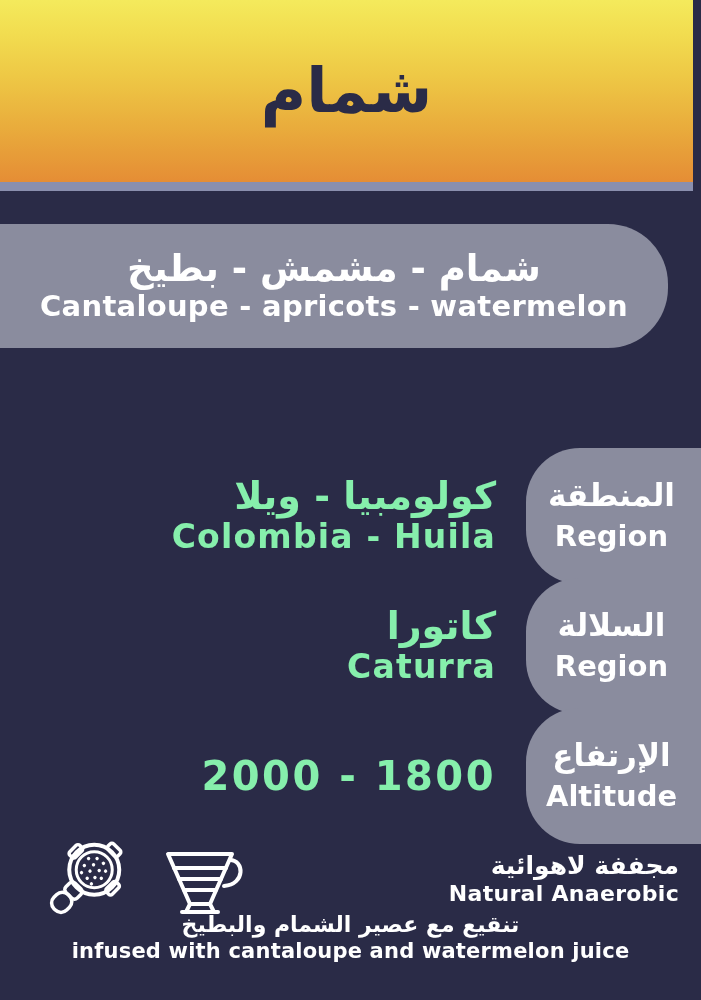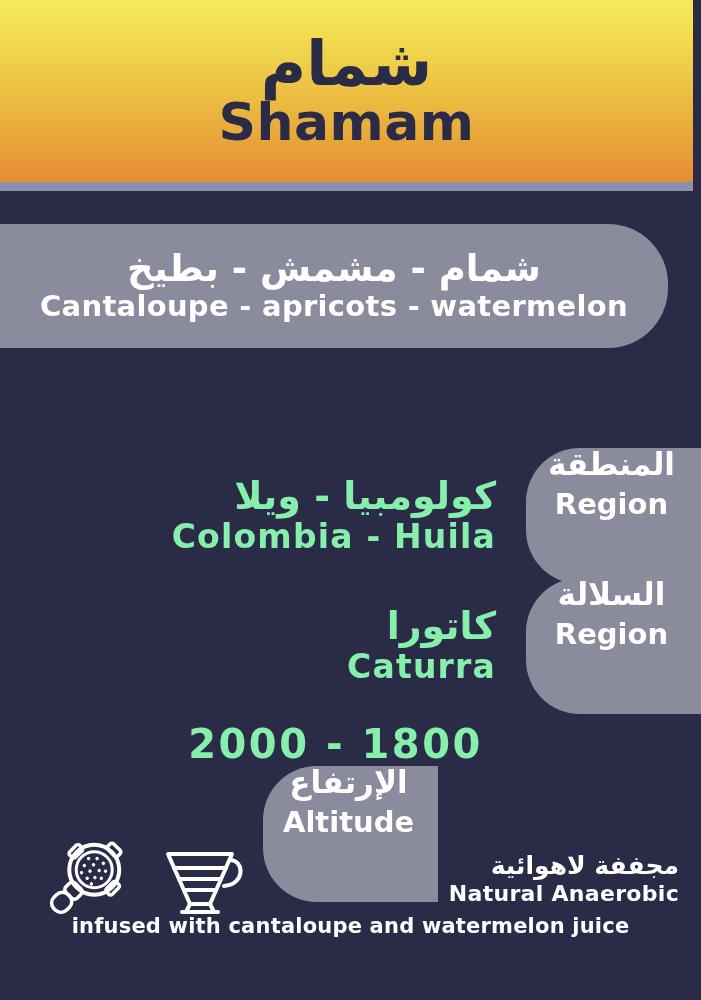--- a/index.html
+++ b/index.html
@@ -101,21 +101,21 @@
   .spec-row {
     position: absolute;
     left: 0;
     width: 701px;
     height: 108px;
     display: flex;
     align-items: center;
   }
   .spec-row.r1 { top: 462px; }
   .spec-row.r2 { top: 592px; }
-  .spec-row.r3 { top: 722px; flex-direction: column; }
+  .spec-row.r3 { top: 722px; }
 
   .spec-value {
     flex: 1 1 auto;
     text-align: right;
     padding-right: 30px;
     color: #86efac;
     box-sizing: border-box;
   }
   .spec-value-ar {
     font-size: 38px;
@@ -140,20 +140,21 @@
 
   .spec-pill {
     flex: 0 0 auto;
     width: 175px;
     height: 136px;
     background: #8a8c9e;
     border-radius: 54px 0 0 54px;
     display: flex;
     flex-direction: column;
     align-items: center;
+    justify-content: center;
     box-sizing: border-box;
     padding-right: 4px;
   }
   .spec-pill-ar {
     font-size: 31px;
     font-weight: 700;
     color: #ffffff;
     direction: rtl;
     line-height: 1.08;
   }
@@ -223,21 +224,20 @@
     letter-spacing: 0.2px;
   }
 </style>
 </head>
 <body>
 
 <div class="label-card">
 
   <div class="header">
     <div class="header-ar">شمام</div>
-    <div class="header-en">Shamam</div>
   </div>
   <div class="header-rule"></div>
 
   <div class="flavour-pill">
     <div class="flavour-ar">شمام - مشمش - بطيخ</div>
     <div class="flavour-en">Cantaloupe - apricots - watermelon</div>
   </div>
 
   <div class="spec-row r1">
     <div class="spec-value">
@@ -321,16 +321,17 @@
     </svg>
 
   </div>
 
   <div class="process-block">
     <div class="process-ar">مجففة لاهوائية</div>
     <div class="process-en">Natural Anaerobic</div>
   </div>
 
   <div class="infusion-block">
+    <div class="infusion-ar">تنقيع مع عصير الشمام والبطيخ</div>
     <div class="infusion-en">infused with cantaloupe and watermelon juice</div>
   </div>
 
 </div>
 
 </body></html>

